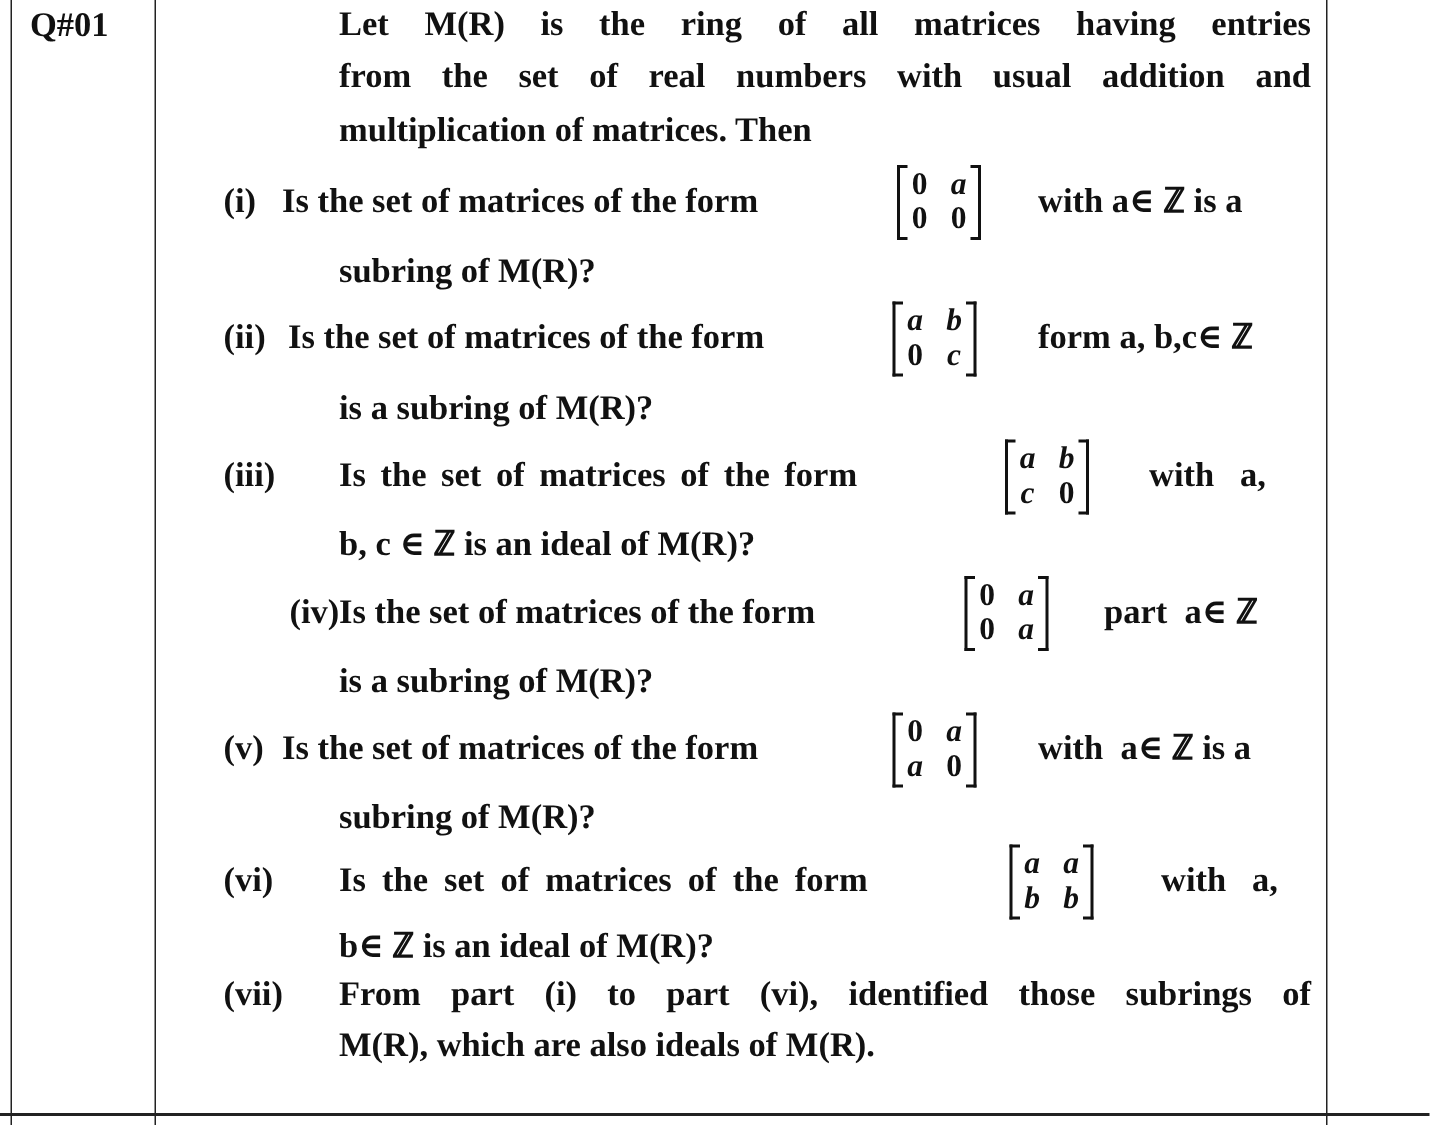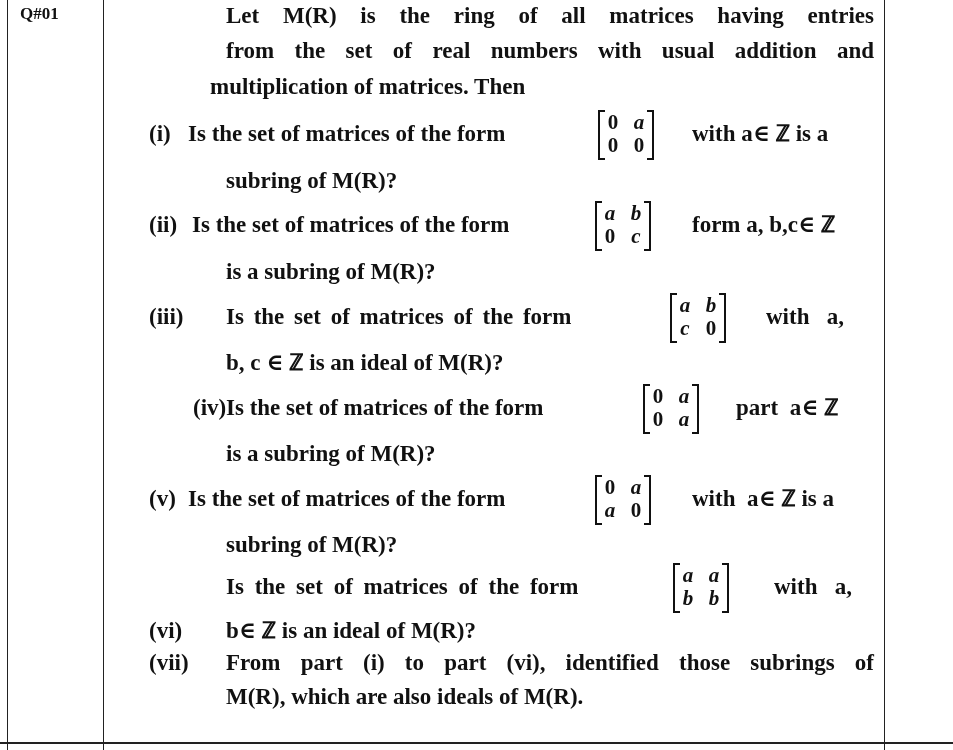--- a/index.html
+++ b/index.html
@@ -1,20 +1,20 @@
 <!DOCTYPE html>
 <html><head>
 <meta charset="utf-8">
 <style>
   html, body { margin: 0; padding: 0; background: #ffffff; }
   body { width: 953px; height: 750px; position: relative; overflow: hidden;
          font-family: "Liberation Serif", "DejaVu Serif", serif; font-weight: bold; color: #111; }
   .vline { position: absolute; top: 0; width: 1px; background: #222; }
   .hline { position: absolute; left: 0; height: 2px; background: #222; }
-  .qnum { position: absolute; left: 20px; top: 4px; font-size: 17px; }
+  .qnum { position: absolute; left: 20px; top: 4px; font-size: 23px; }
   .txt { position: absolute; font-size: 23px; white-space: nowrap; line-height: 28px; }
   .just { text-align: justify; text-align-last: justify; }
   .mat { display: inline-block; position: absolute; width: 56px; height: 48px; }
   .mat .lb, .mat .rb { position: absolute; top: 0; width: 5px; height: 46px; border-top: 2px solid #111; border-bottom: 2px solid #111; }
   .mat .lb { left: 0; border-left: 2px solid #111; }
   .mat .rb { right: 0; border-right: 2px solid #111; }
   .mat .c { position: absolute; font-size: 21px; line-height: 22px; width: 16px; text-align: center; }
   .mat .c.a { left: 7px; top: 1px; }
   .mat .c.b { right: 7px; top: 1px; }
   .mat .c.cc { left: 7px; top: 24px; }
@@ -26,21 +26,21 @@
 
 <div class="vline" style="left:7px;height:750px;"></div>
 <div class="vline" style="left:103px;height:750px;"></div>
 <div class="vline" style="left:884px;height:750px;"></div>
 <div class="hline" style="top:742px;width:953px;"></div>
 
 <div class="qnum">Q#01</div>
 
 <div class="txt just" style="left:226px;top:2px;width:648px;">Let M(R) is the ring of all matrices having entries</div>
 <div class="txt just" style="left:226px;top:37px;width:648px;">from the set of real numbers with usual addition and</div>
-<div class="txt" style="left:210px;top:73px;">multiplication of matrices. Then</div>
+<div class="txt" style="left:226px;top:73px;">multiplication of matrices. Then</div>
 
 <div class="txt" style="left:149px;top:120px;">(i)</div>
 <div class="txt" style="left:188px;top:120px;">Is the set of matrices of the form</div>
 <div class="mat" style="left:598px;top:110px;">
   <span class="lb"></span>
     <span class="rb"></span>
   <span class="c a">0</span>
   <span class="c b var">a</span>
   <span class="c cc">0</span>
   <span class="c d">0</span>
@@ -93,21 +93,21 @@
   <span class="lb"></span>
     <span class="rb"></span>
   <span class="c a">0</span>
   <span class="c b var">a</span>
   <span class="c cc var">a</span>
   <span class="c d">0</span>
 </div>
 <div class="txt" style="left:692px;top:485px;white-space:pre;">with  a∈ ℤ is a</div>
 <div class="txt" style="left:226px;top:531px;">subring of M(R)?</div>
 
-<div class="txt" style="left:149px;top:573px;margin-top:44px;">(vi)</div>
+<div class="txt" style="left:149px;top:573px;">(vi)</div>
 <div class="txt" style="left:226px;top:573px;word-spacing:5px;">Is the set of matrices of the form</div>
 <div class="mat" style="left:673px;top:563px;">
   <span class="lb"></span>
     <span class="rb"></span>
   <span class="c a var">a</span>
   <span class="c b var">a</span>
   <span class="c cc var">b</span>
   <span class="c d var">b</span>
 </div>
 <div class="txt" style="left:774px;top:573px;white-space:pre;">with   a,</div>

